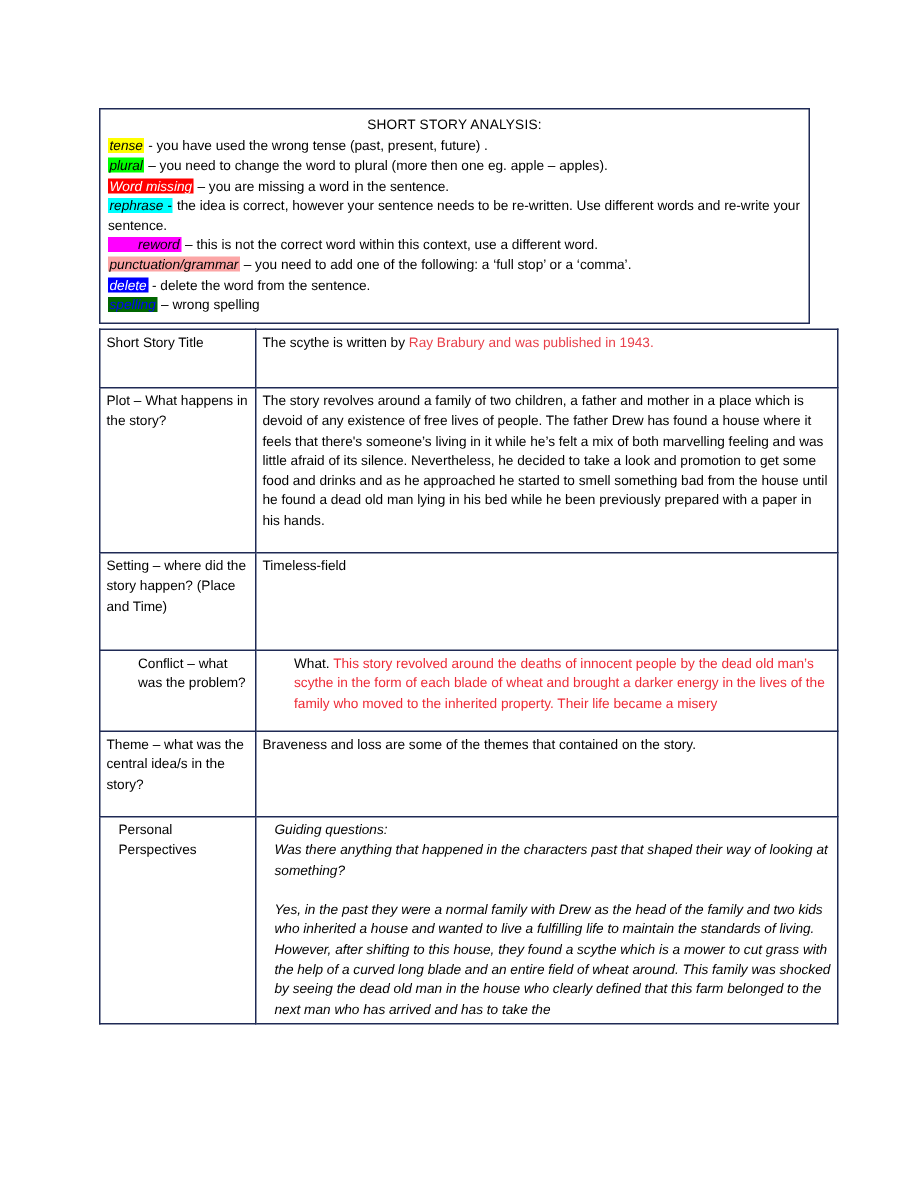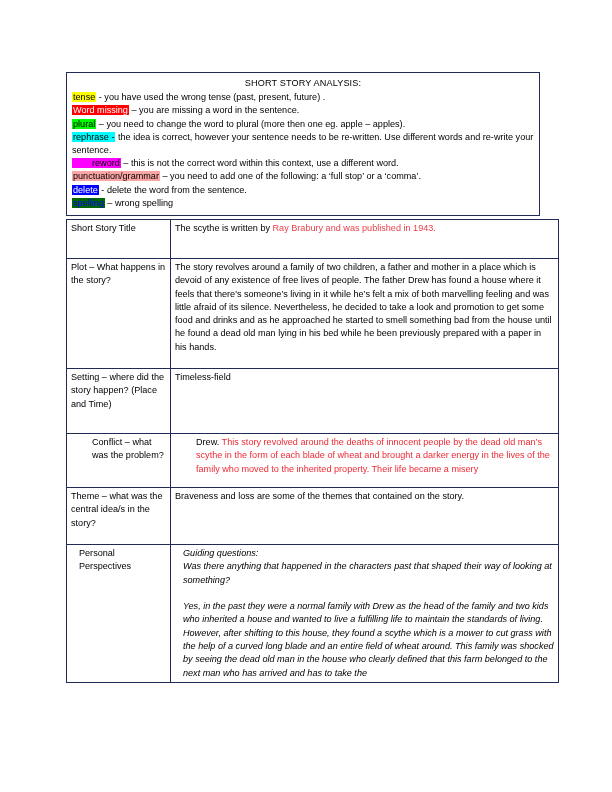--- a/index.html
+++ b/index.html
@@ -43,20 +43,21 @@
     margin-bottom: 1px;
   }
   .legend-line {
     font-size: 9.1px;
     line-height: 13.2px;
     white-space: normal;
   }
   .hl {
     padding: 0px 1px;
     white-space: pre;
+    font-style: italic;
   }
 
   
   .analysis-table {
     position: absolute;
     left: 66px;
     top: 219px;
     width: 474px;
     border-collapse: collapse;
     table-layout: fixed;
@@ -93,23 +94,23 @@
 </head>
 <body>
 
 <div class="page">
 
   <div class="legend-box">
     <div class="legend-title">SHORT STORY ANALYSIS:</div>
 
     <div class="legend-line"><span class="hl" style="background-color: rgb(255, 255, 0); color: rgb(0, 0, 0);">tense</span><span> - </span><span>you have used the wrong tense (past, present, future) .</span></div>
 
+    <div class="legend-line"><span class="hl" style="background-color: rgb(0, 255, 0); color: rgb(0, 0, 0);">plural</span><span> – </span><span>you need to change the word to plural (more then one eg. apple – apples).</span></div>
+
     <div class="legend-line"><span class="hl" style="background-color: rgb(255, 0, 0); color: rgb(255, 255, 255);">Word missing</span><span> – </span><span>you are missing a word in the sentence.</span></div>
-
-    <div class="legend-line"><span class="hl" style="background-color: rgb(0, 255, 0); color: rgb(0, 0, 0);">plural</span><span> – </span><span>you need to change the word to plural (more then one eg. apple – apples).</span></div>
 
     <div class="legend-line"><span class="hl" style="background-color: rgb(0, 255, 255); color: rgb(0, 0, 0);">rephrase -</span><span> </span><span>the idea is correct, however your sentence needs to be re-written. Use different words and re-write your sentence.</span></div>
 
     <div class="legend-line"><span class="hl" style="background-color: rgb(255, 0, 255); color: rgb(0, 0, 0); padding-left: 20px;">reword</span><span> – </span><span>this is not the correct word within this context, use a different word.</span></div>
 
     <div class="legend-line"><span class="hl" style="background-color: #fca5a5; color: rgb(0, 0, 0); text-align: center;">punctuation/grammar</span><span> – </span><span>you need to add one of the following: a ‘full stop’ or a ‘comma’.</span></div>
 
     <div class="legend-line"><span class="hl" style="background-color: rgb(0, 0, 255); color: rgb(255, 255, 255);">delete</span><span> - </span><span>delete the word from the sentence.</span></div>
 
     <div class="legend-line"><span class="hl" style="background-color: rgb(0, 102, 0); color: rgb(0, 0, 255);">spelling</span><span> – </span><span>wrong spelling</span></div>
@@ -129,21 +130,21 @@
       </tr>
 
 
       <tr class="r-setting">
         <td class="col-label cell-label">Setting – where did the story happen? (Place and Time)</td>
         <td class="col-value cell-value">Timeless-field</td>
       </tr>
 
       <tr class="r-conflict">
         <td class="col-label cell-label">Conflict – what was the problem?</td>
-        <td class="col-value cell-value"><span>Drew. </span><span class="val-red-strong">This story revolved around the deaths of innocent people by the dead old man’s scythe in the form of each blade of wheat and brought a darker energy in the lives of the family who moved to the inherited property. Their life became a misery</span></td>
+        <td class="col-value cell-value"><span>What. </span><span class="val-red-strong">This story revolved around the deaths of innocent people by the dead old man’s scythe in the form of each blade of wheat and brought a darker energy in the lives of the family who moved to the inherited property. Their life became a misery</span></td>
       </tr>
 
       <tr class="r-theme">
         <td class="col-label cell-label">Theme – what was the central idea/s in the story?</td>
         <td class="col-value cell-value">Braveness and loss are some of the themes that contained on the story.</td>
       </tr>
 
       <tr class="r-personal">
         <td class="col-label cell-label">Personal Perspectives</td>
         <td class="col-value cell-value ital">

